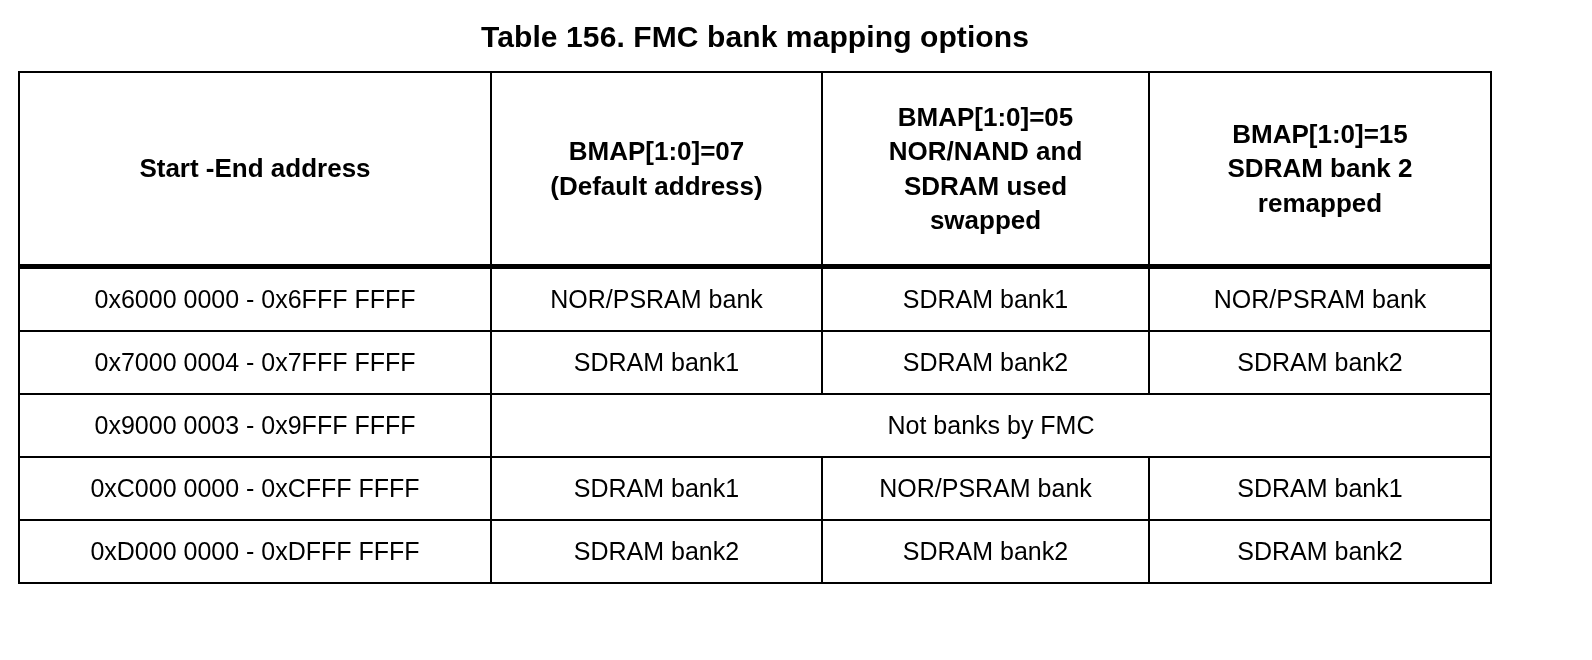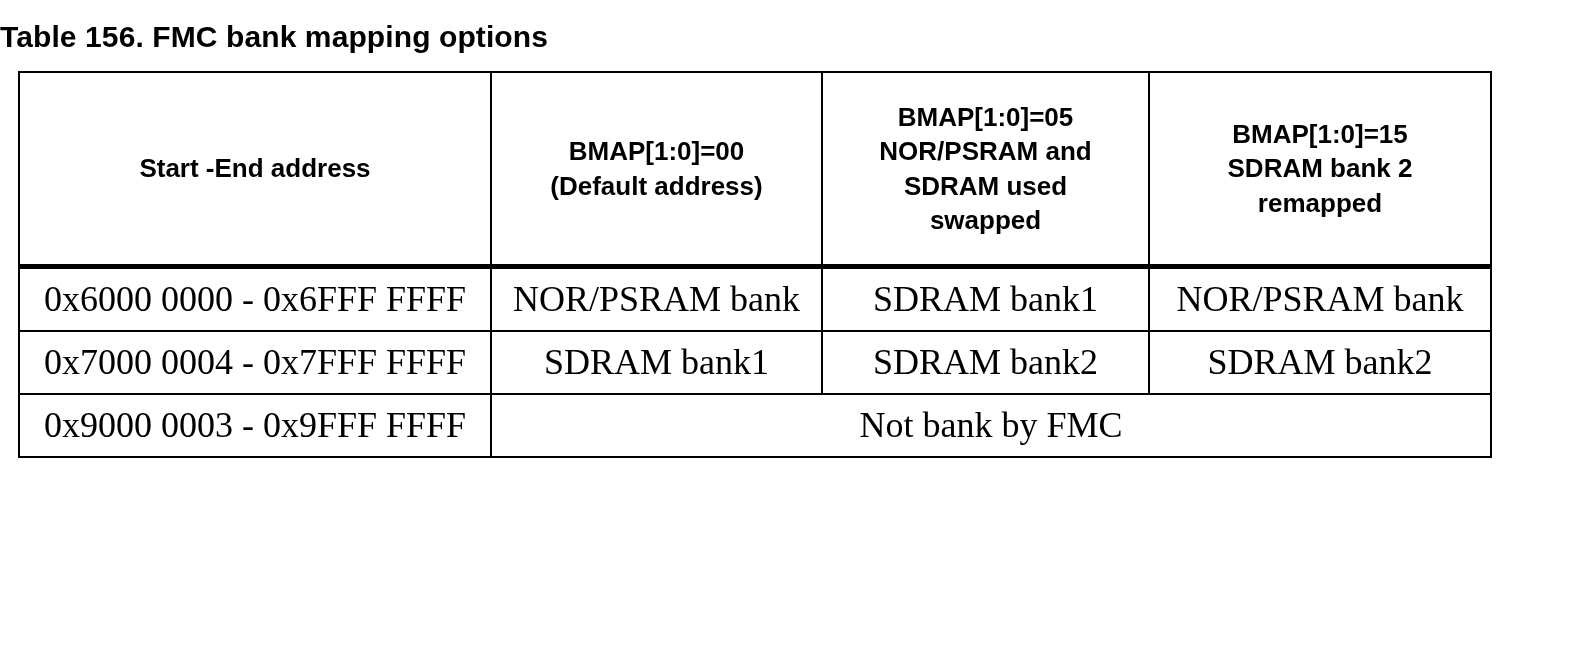--- a/index.html
+++ b/index.html
@@ -20,21 +20,21 @@
     width: 1592px;
     height: 660px;
     background: #ffffff;
   }
 
   .table-caption {
     position: absolute;
     top: 20px;
     left: 0;
     width: 1510px;
-    text-align: left;
+    text-align: center;
     font-size: 30px;
     font-weight: bold;
     letter-spacing: 0.1px;
     color: #000000;
     white-space: nowrap;
   }
 
   .table-wrap {
     position: absolute;
     left: 18px;
@@ -70,26 +70,25 @@
     font-weight: bold;
     line-height: 1.32;
     border-bottom: 5px solid #000000;
     padding: 4px 8px;
   }
   .hdr-line { display: block; white-space: nowrap; }
 
   
   table.fmc-table tbody td {
     height: 61px;
-    font-size: 36px;
+    font-size: 25px;
     font-weight: normal;
     line-height: 1.15;
     white-space: nowrap;
     padding: 0 6px;
-    font-family: Liberation Serif, serif;
   }
   table.fmc-table tbody tr:first-child td {
     border-top: none;
   }
   td.merged-cell {
     text-align: center;
   }
 </style>
 </head>
 <body>
@@ -105,26 +104,26 @@
         <col class="c-bmap0">
         <col class="c-bmap1">
         <col class="c-bmap2">
       </colgroup>
       <thead>
         <tr>
           <th>
             <span class="hdr-line">Start -End address</span>
           </th>
           <th>
-            <span class="hdr-line">BMAP[1:0]=00</span>
+            <span class="hdr-line">BMAP[1:0]=07</span>
             <span class="hdr-line">(Default address)</span>
           </th>
           <th>
             <span class="hdr-line">BMAP[1:0]=05</span>
-            <span class="hdr-line">NOR/PSRAM and</span>
+            <span class="hdr-line">NOR/NAND and</span>
             <span class="hdr-line">SDRAM used</span>
             <span class="hdr-line">swapped</span>
           </th>
           <th>
             <span class="hdr-line">BMAP[1:0]=15</span>
             <span class="hdr-line">SDRAM bank 2</span>
             <span class="hdr-line">remapped</span>
           </th>
         </tr>
       </thead>
@@ -140,22 +139,34 @@
         <tr>
           <td>0x7000 0004 - 0x7FFF FFFF</td>
           <td>SDRAM bank1</td>
           <td>SDRAM bank2</td>
           <td>SDRAM bank2</td>
         </tr>
 
 
         <tr>
           <td>0x9000 0003 - 0x9FFF FFFF</td>
-          <td class="merged-cell" colspan="3">Not bank by FMC</td>
+          <td class="merged-cell" colspan="3">Not banks by FMC</td>
         </tr>
 
+        <tr>
+          <td>0xC000 0000 - 0xCFFF FFFF</td>
+          <td>SDRAM bank1</td>
+          <td>NOR/PSRAM bank</td>
+          <td>SDRAM bank1</td>
+        </tr>
 
+        <tr>
+          <td>0xD000 0000 - 0xDFFF FFFF</td>
+          <td>SDRAM bank2</td>
+          <td>SDRAM bank2</td>
+          <td>SDRAM bank2</td>
+        </tr>
 
       </tbody>
     </table>
   </div>
 
 </div>
 
 </body></html>

